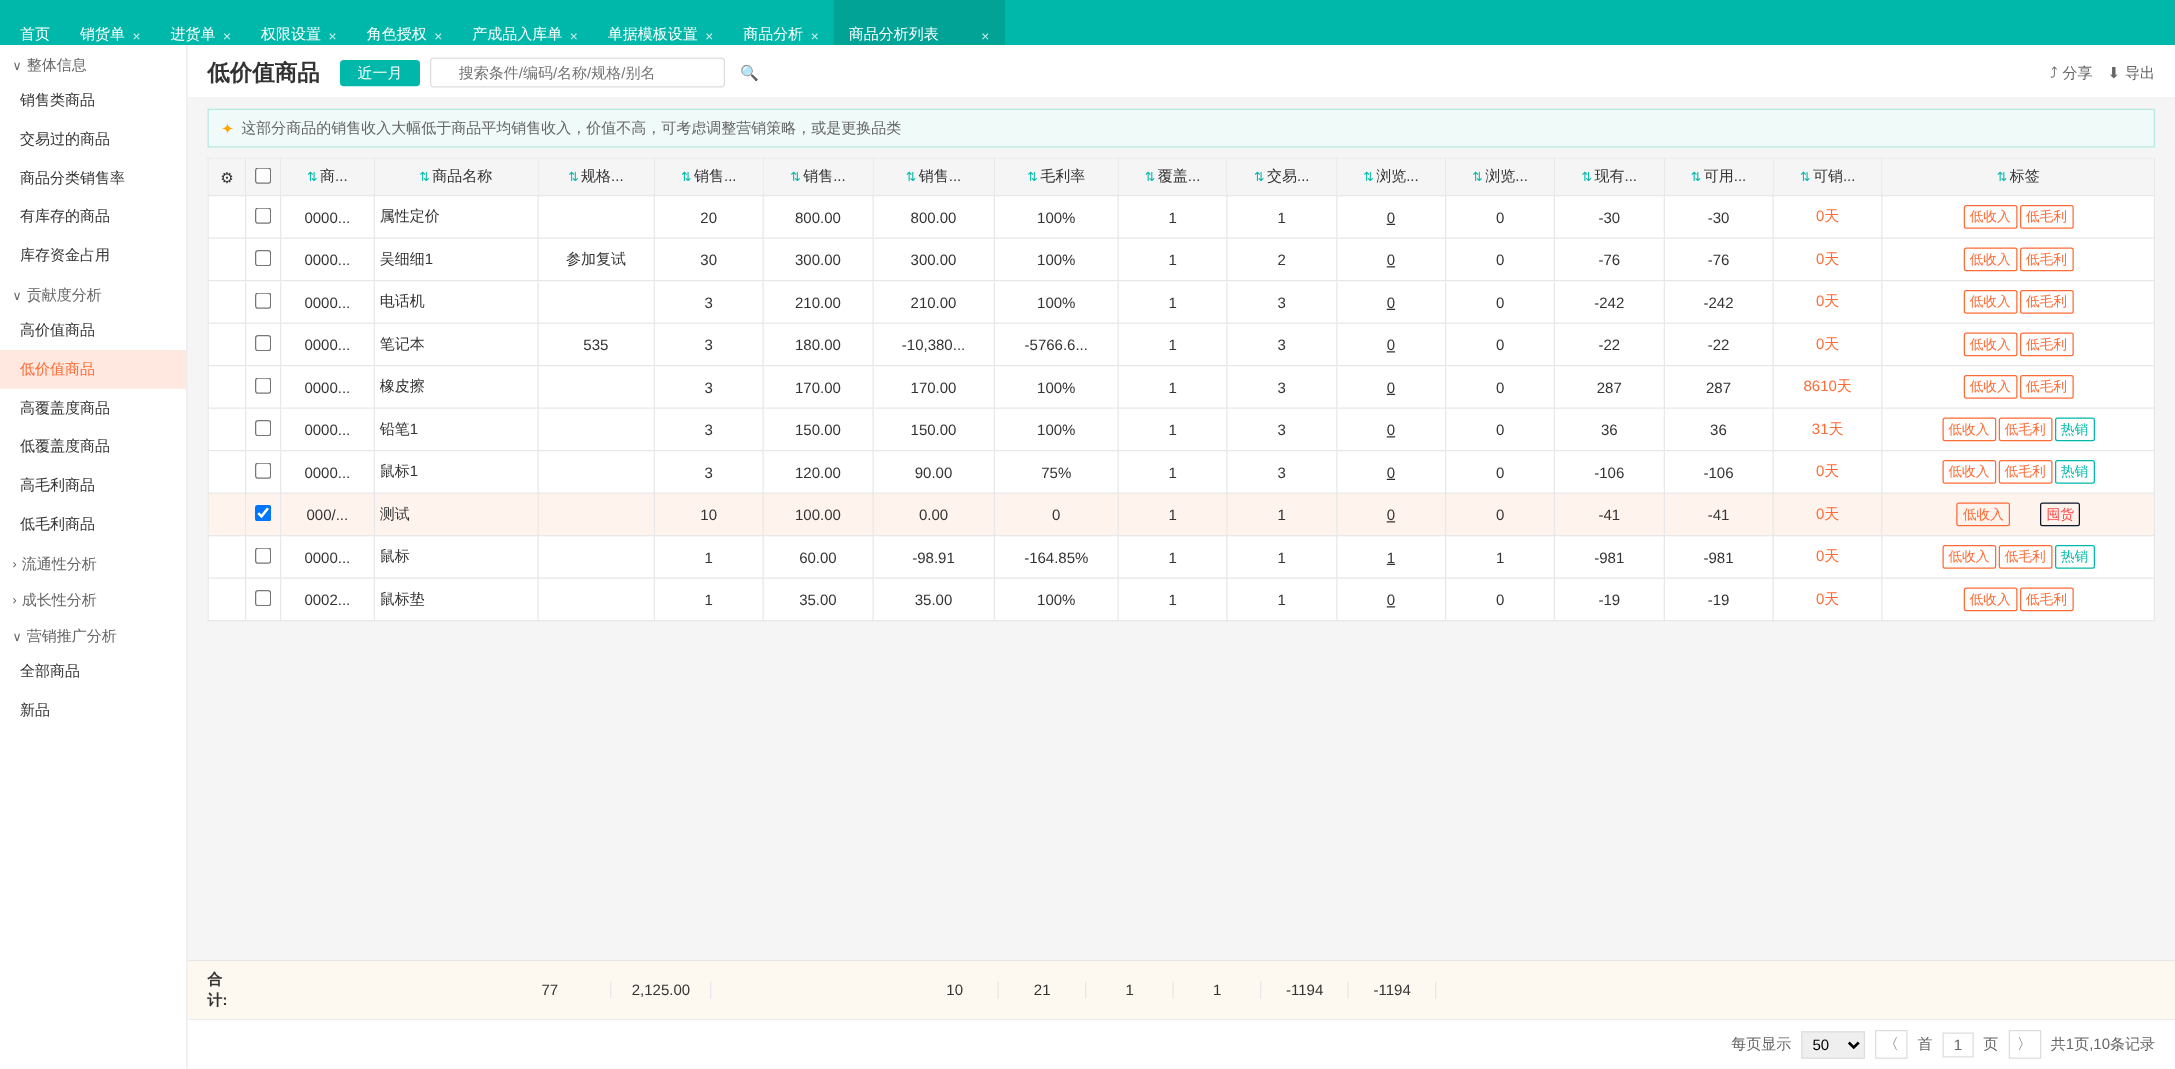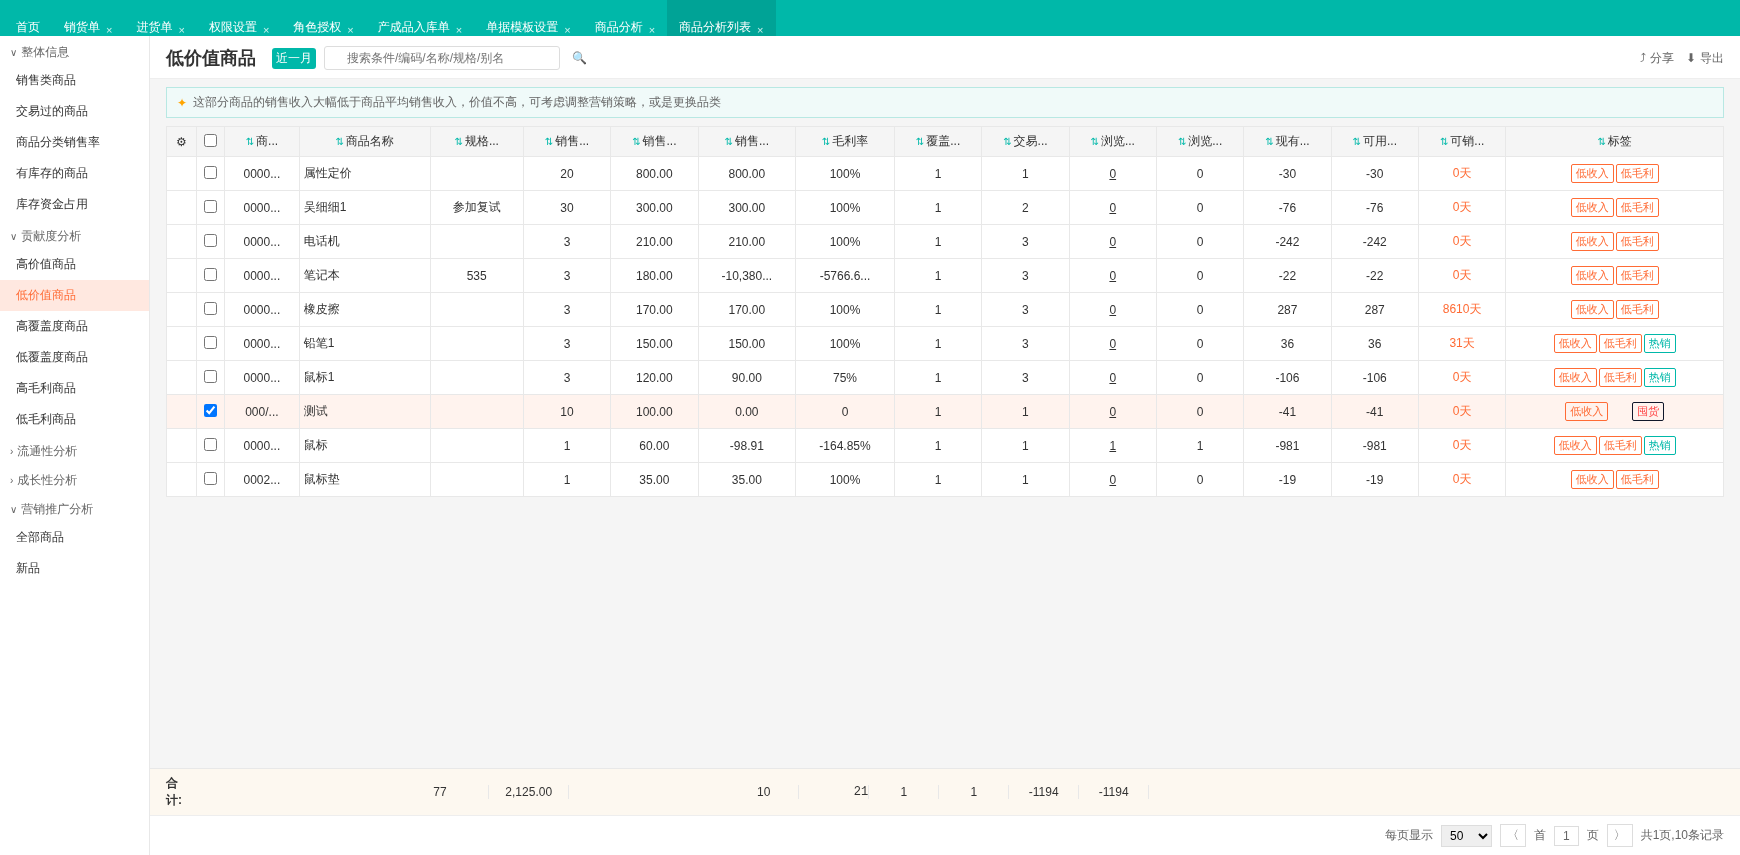--- a/index.html
+++ b/index.html
@@ -17,21 +17,21 @@
     .top-nav .nav-item {
       padding: 0 12px;
       height: 36px;
       display: flex;
       align-items: flex-end;
       cursor: pointer;
       white-space: nowrap;
       color: white;
       font-size: 13px;
     }
-    .top-nav .nav-item.active { background: #00a396; }
+    .top-nav .nav-item.active { background: #00a396; gap: 28px; }
     .top-nav .nav-item .close-x {
       margin-left: 6px;
       font-size: 11px;
       opacity: 0.8;
     }
 
     
     .main-layout {
       display: flex;
       height: calc(855px - 36px);
@@ -83,21 +83,21 @@
       font-size: 18px;
       font-weight: bold;
       color: #333;
       margin-right: 8px;
     }
     .tag-btn {
       background: #00b8a9;
       color: white;
       border: none;
       border-radius: 3px;
-      padding: 2px 4px;
+      padding: 2px 14px;
       font-size: 12px;
       cursor: pointer;
     }
     .search-box {
       border: 1px solid #ddd;
       border-radius: 3px;
       padding: 4px 22px;
       width: 236px;
       color: #999;
       font-size: 12px;
@@ -579,21 +579,21 @@
 
     <div class="table-footer">
       <span class="total-label">合计:</span>
       <div style="display:flex; align-items:center; gap:0; width:100%;">
         <div style="width:220px;"></div>
         <div style="width:60px; border-right:1px solid #e8e8e8; padding:0 4px;">77</div>
         <div style="width:80px; text-align:center; border-right:1px solid #e8e8e8; padding:0 4px;">2,125.00</div>
         <div style="width:80px; border-right:1px solid #e8e8e8;"></div>
         <div style="width:80px; border-right:1px solid #e8e8e8;"></div>
         <div style="width:70px; text-align:center; border-right:1px solid #e8e8e8;">10</div>
-        <div style="width:70px; text-align:right; border-right:1px solid #e8e8e8;font-family:Liberation Mono, monospace;">21</div>
+        <div style="width:70px; text-align:center; border-right:1px solid #e8e8e8;">21</div>
         <div style="width:70px; text-align:center; border-right:1px solid #e8e8e8;">1</div>
         <div style="width:70px; text-align:center; border-right:1px solid #e8e8e8;">1</div>
         <div style="width:70px; text-align:center; border-right:1px solid #e8e8e8;">-1194</div>
         <div style="width:70px; text-align:center; border-right:1px solid #e8e8e8;">-1194</div>
       </div>
     </div>
 
     <div class="pagination">
       <span>每页显示</span>
       <select>

